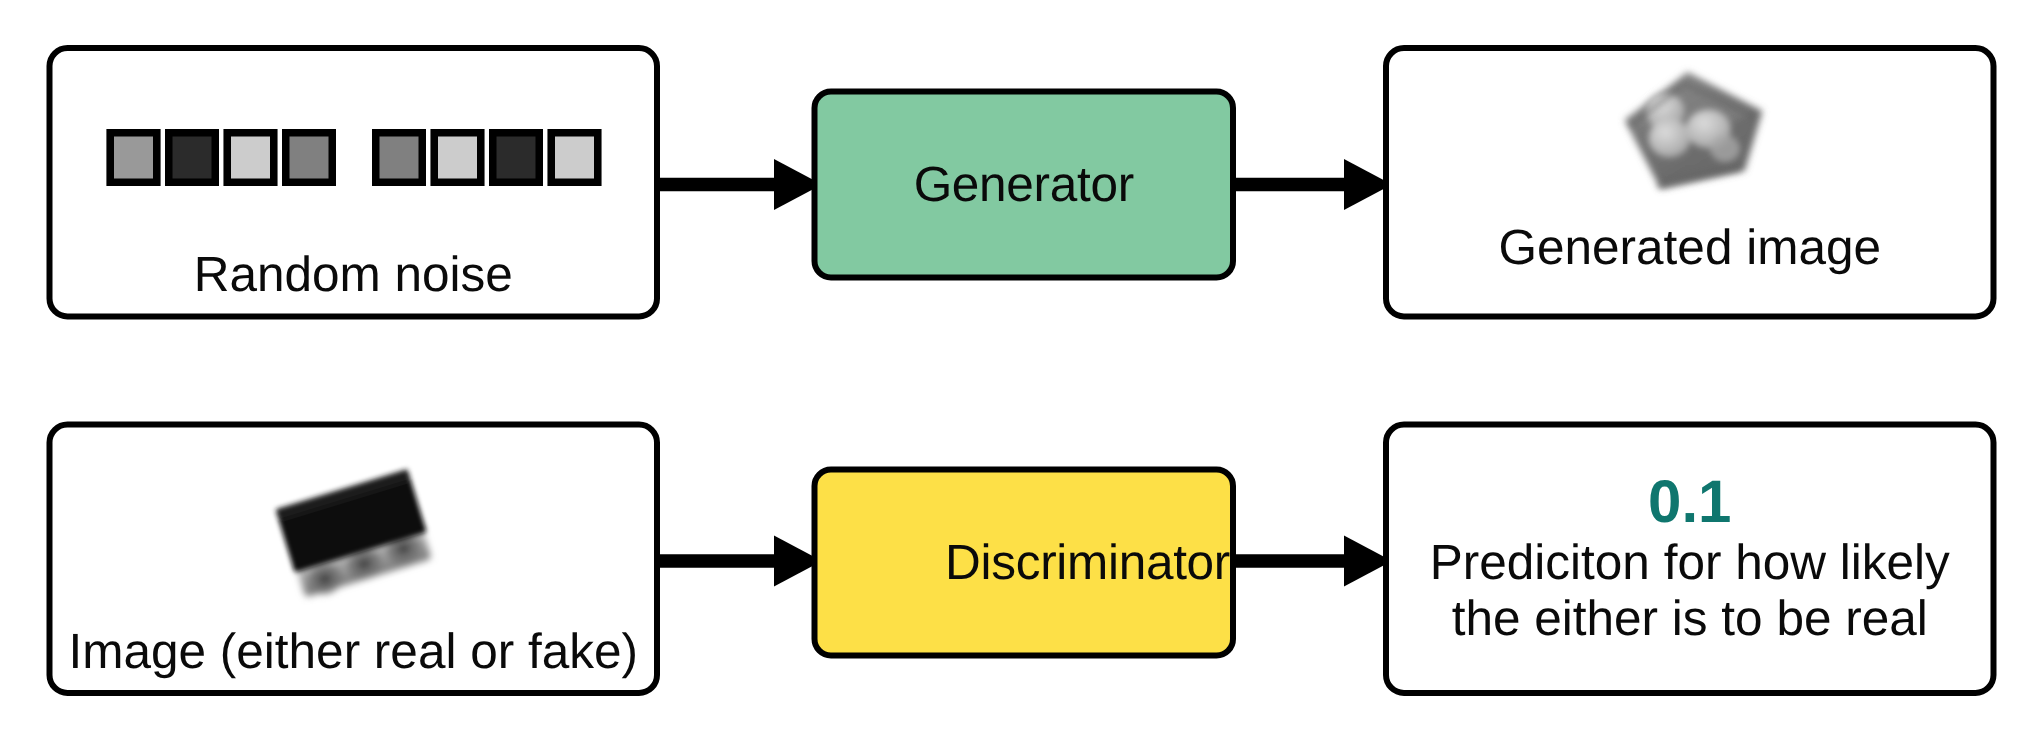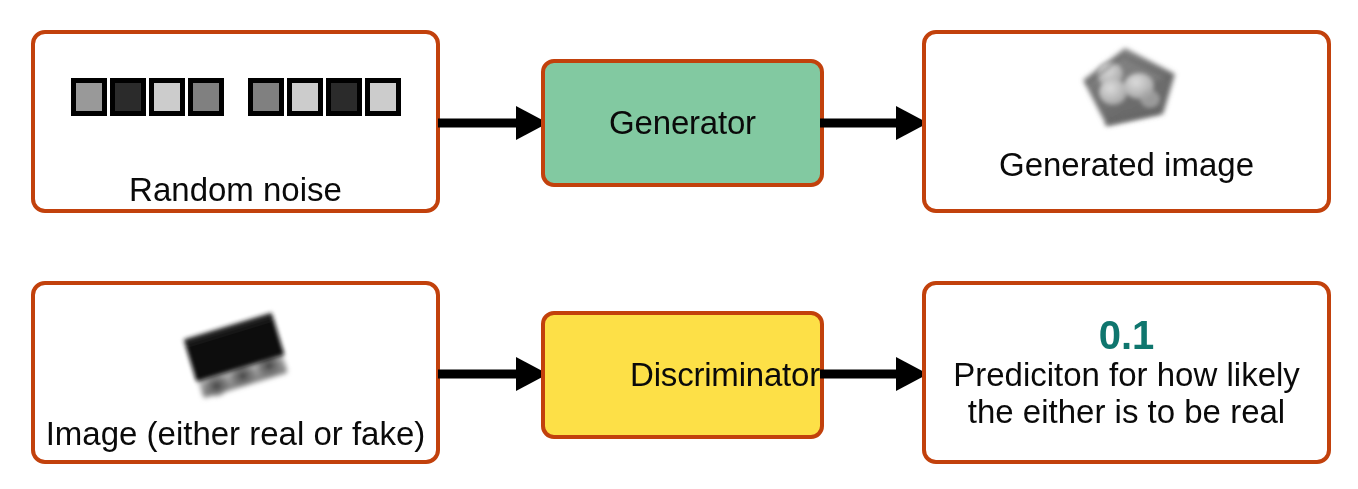--- a/index.html
+++ b/index.html
@@ -17,21 +17,21 @@
     width: 1358px;
     height: 489px;
     background: #ffffff;
     overflow: hidden;
   }
 
   
   .node {
     position: absolute;
     box-sizing: border-box;
-    border: 4px solid #c2410c;
+    border: 4px solid #000000;
     border-radius: 14px;
     background: #ffffff;
     display: flex;
     flex-direction: column;
     align-items: center;
     justify-content: center;
   }
   .node.plain { background: #ffffff; }
 
   .node-label {
@@ -39,21 +39,21 @@
     line-height: 1.08;
     color: #0a0a0a;
     text-align: center;
     white-space: nowrap;
     letter-spacing: -0.2px;
   }
 
   
   #noise-box {
     left: 31px; top: 30px; width: 409px; height: 183px;
-    justify-content: space-between;
+    justify-content: center;
     padding-top: 44px;
   }
   #generator-box {
     left: 541px; top: 59px; width: 283px; height: 128px;
     border-radius: 13px;
   }
   #generated-box {
     left: 922px; top: 30px; width: 409px; height: 183px;
     justify-content: flex-start;
   }

